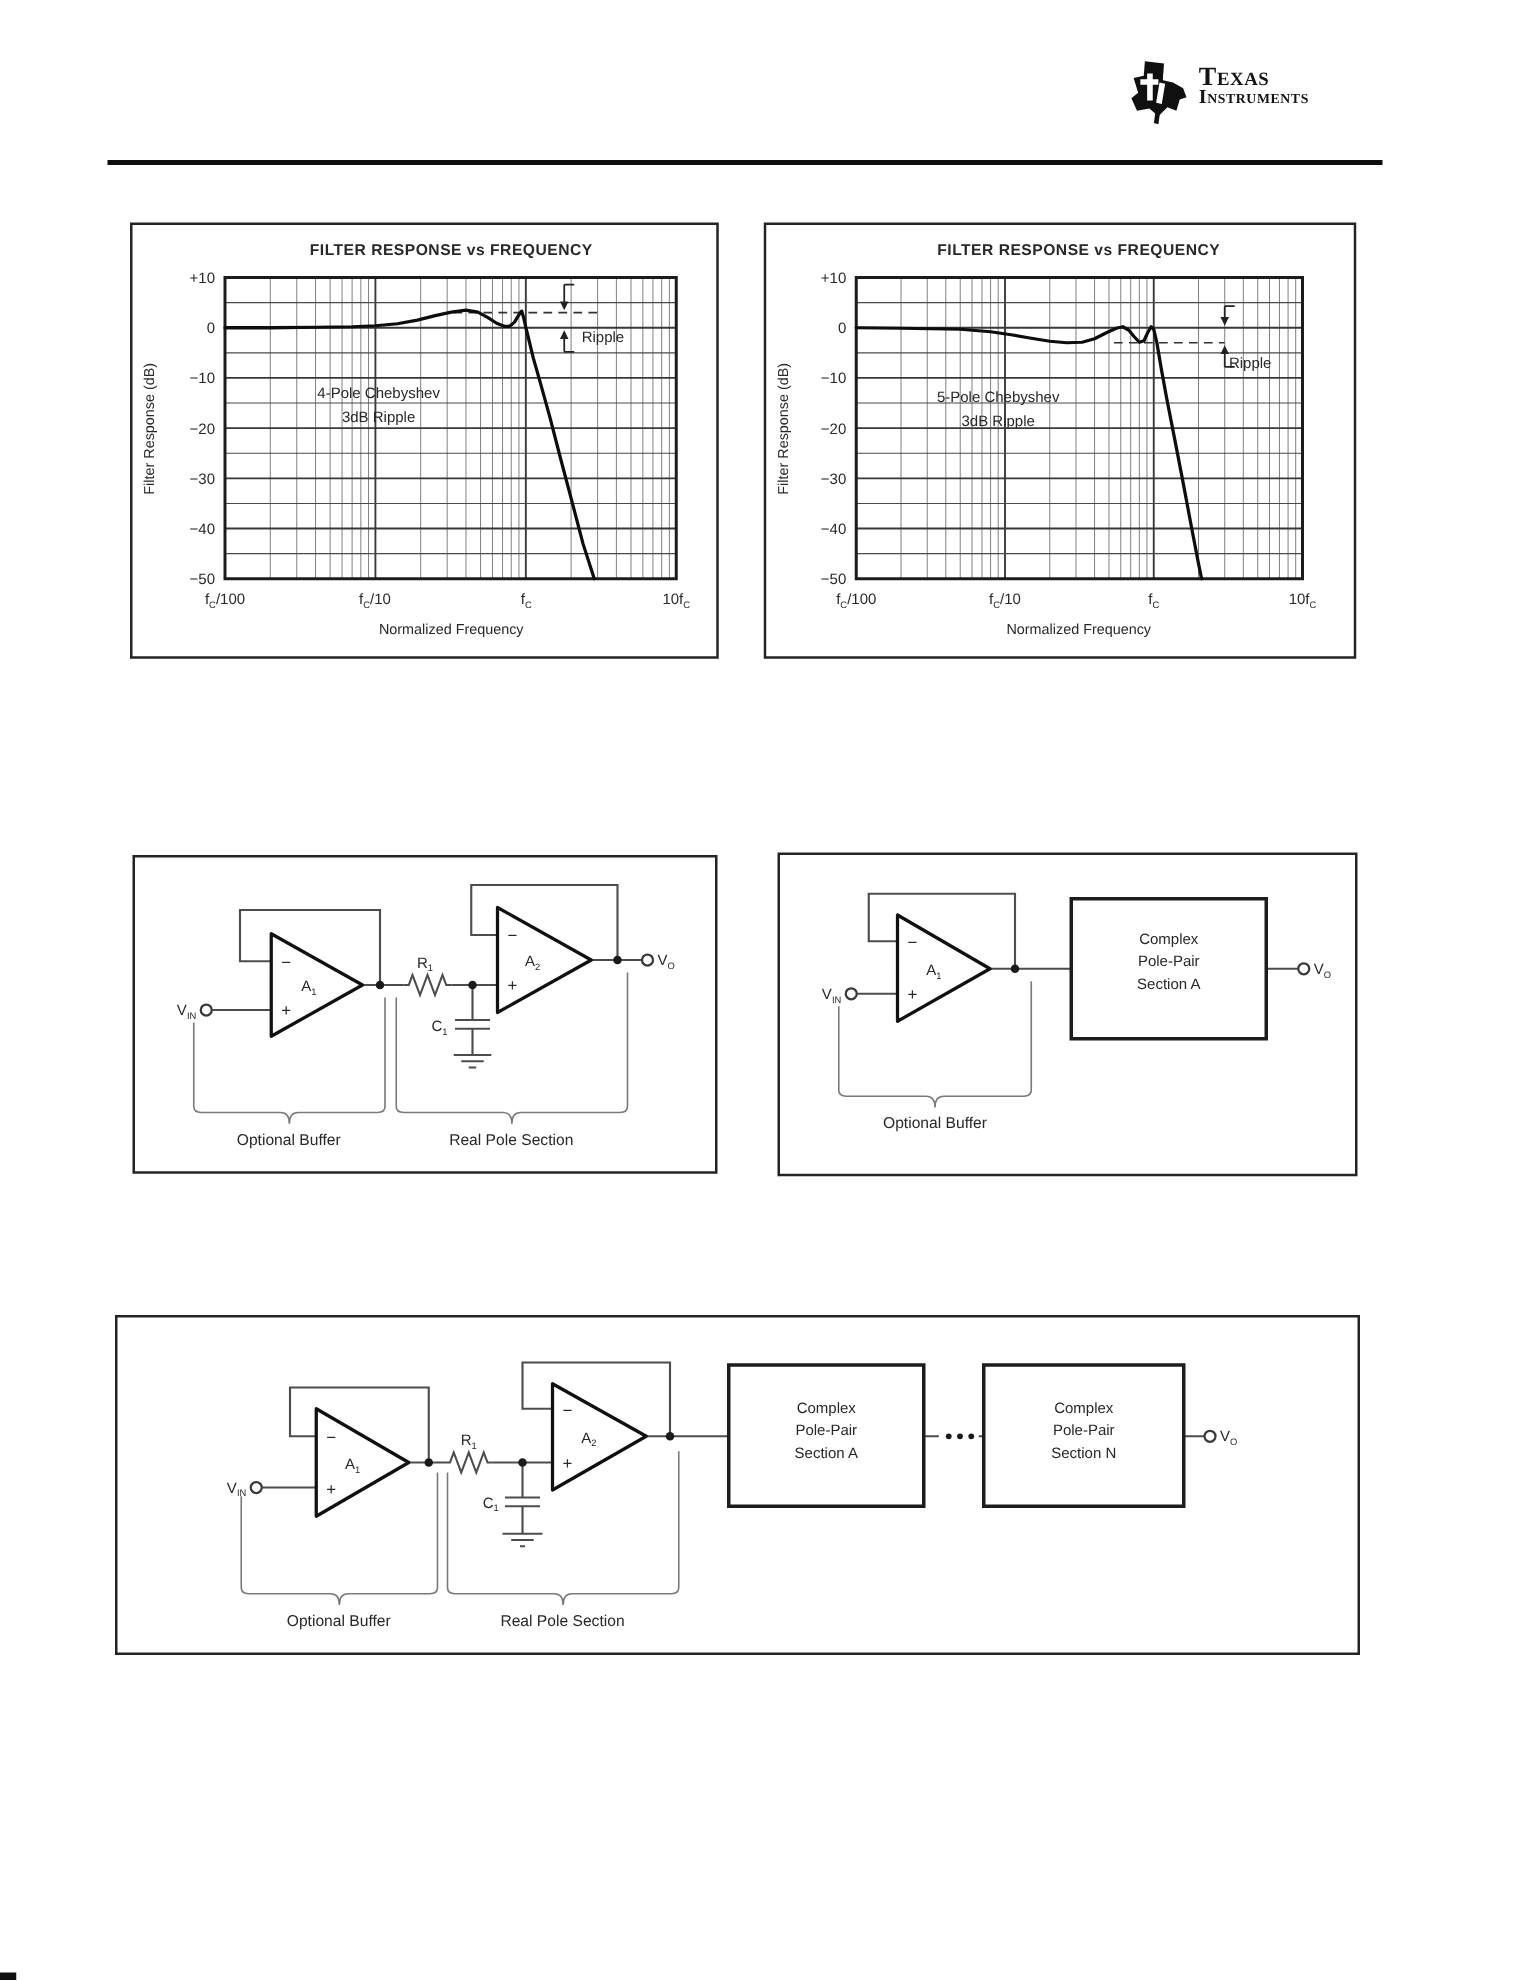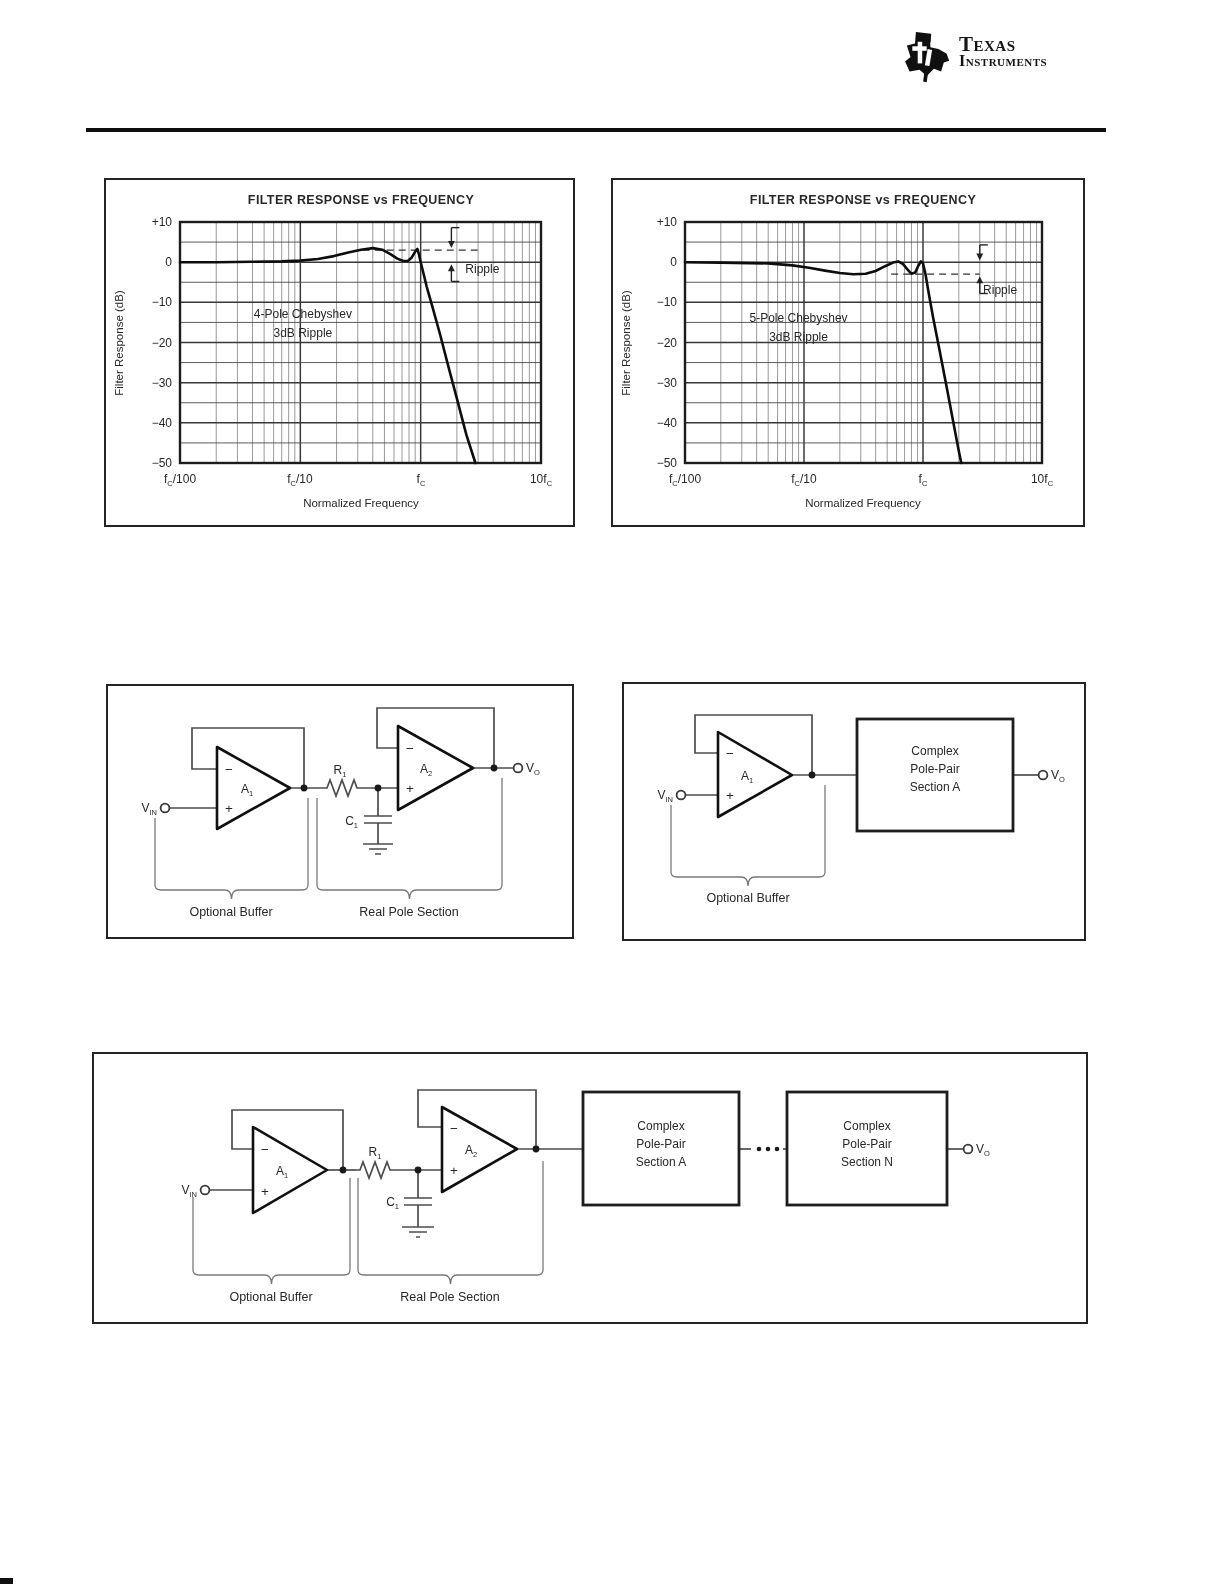--- a/index.html
+++ b/index.html
@@ -1,19 +1,19 @@
 <!DOCTYPE html>
 <html><head>
 <meta charset="utf-8">
 <style>
   html,body{margin:0;padding:0;background:#e8e8e8;}
   .page{position:relative;width:1225px;height:1585px;background:#ffffff;
         font-family:"Liberation Sans","DejaVu Sans",sans-serif;color:#222;overflow:hidden;}
   .rule{position:absolute;left:86px;top:128px;width:1020px;height:4px;background:#0f0f0f;}
-  .logo{position:absolute;left:897px;top:28px;display:flex;align-items:flex-start;}
+  .logo{position:absolute;left:897px;top:45px;display:flex;align-items:flex-start;}
   .brand{margin-left:8px;margin-top:7px;font-family:"Liberation Serif","DejaVu Serif",serif;
          font-variant:small-caps;font-weight:600;color:#141414;line-height:0.92;}
   .brand .b1{font-size:21px;letter-spacing:0.5px;}
   .brand .b2{font-size:16px;letter-spacing:0.5px;}
   .panel{position:absolute;border:2px solid #242424;background:#fff;}
   svg{display:block;}
   svg text{fill:#282828;font-family:"Liberation Sans","DejaVu Sans",sans-serif;}
   .ctitle{font-size:12.5px;font-weight:700;letter-spacing:0.4px;}
   .tick{font-size:12px;}
   .alabel{font-size:11.5px;}

